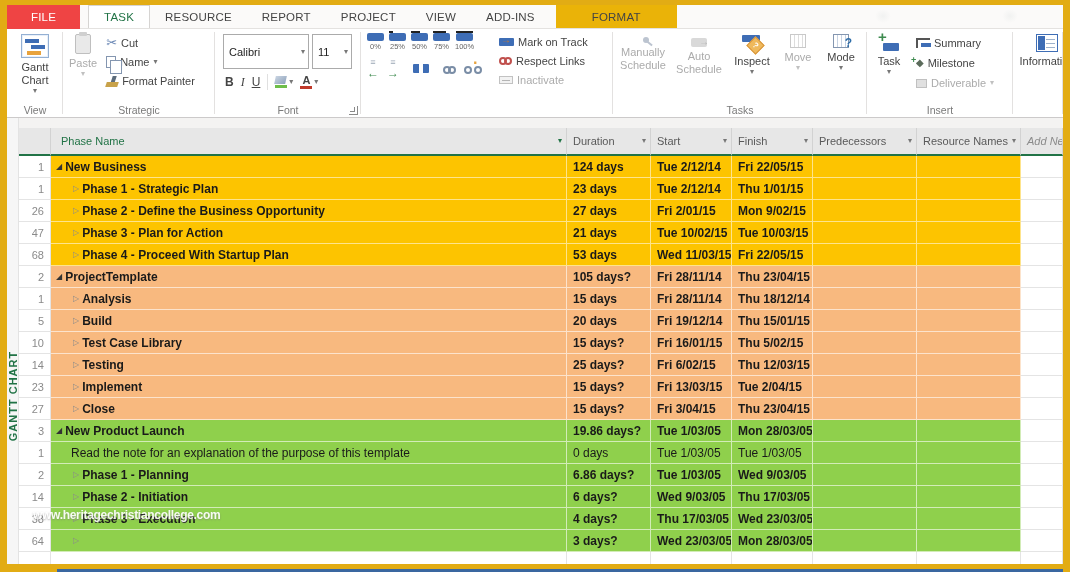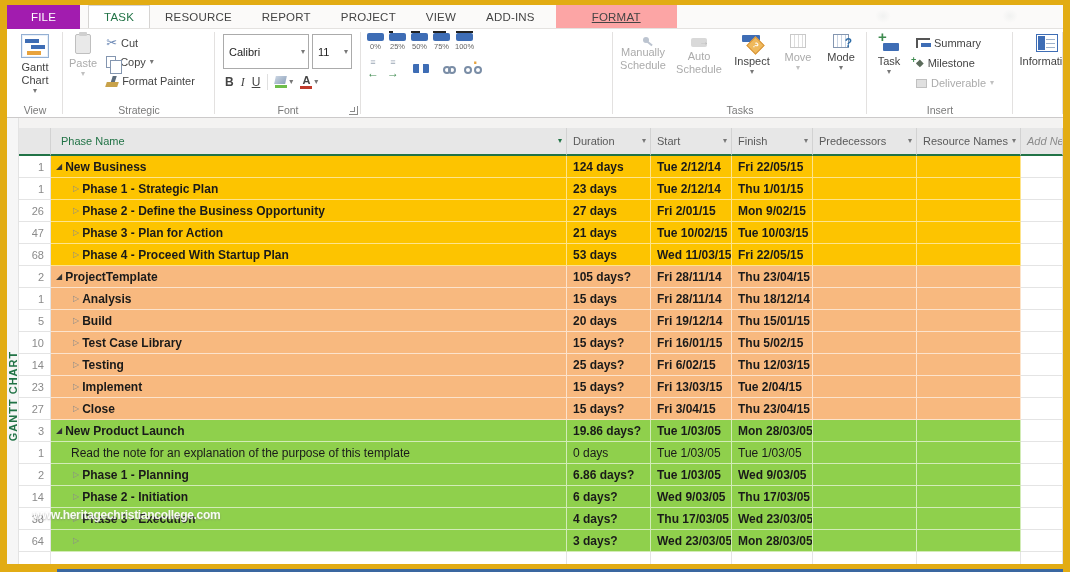--- a/index.html
+++ b/index.html
@@ -12,25 +12,25 @@
   .content { position:absolute; left:7px; top:5px; width:1056px; height:559px;
     background:#fff; overflow:hidden; }
   .bottom-blue { position:absolute; left:57px; bottom:0; width:1006px; height:3px;
     background:#3A67A0; z-index:9; }
 
   
   .tabbar { position:relative; height:24px; background:#FBFAF9; display:flex;
     align-items:stretch; border-bottom:1px solid #E4E2E0; }
   .tab { display:flex; align-items:center; padding:0 15px; font-size:11.5px;
     color:#444; letter-spacing:.2px; cursor:default; }
-  .tab.file { background:#a21caf; color:#fff; padding:12px 24px;text-align:right; }
+  .tab.file { background:#ef4444; color:#fff; padding:12px 24px;text-align:right; }
   .tab.active { background:#fff; color:#217346;
     border-left:1px solid #D6D4D2; border-right:1px solid #D6D4D2;
     border-top:1px solid #D6D4D2; margin-left:8px; }
-  .tab.context { background:#fca5a5; padding:0 36px; margin-left:6px;text-decoration:underline; }
+  .tab.context { background:#eab308; padding:0 36px; margin-left:6px; }
   .ghost { position:absolute; top:4px; width:16px; height:14px; border-radius:50%;
     background:radial-gradient(#9aa,transparent 70%); opacity:.10; }
 
   
   .ribbon { position:relative; height:89px; background:#fff;
     border-bottom:1px solid #CCCACA; display:flex; align-items:stretch; }
   .rgroup { position:relative; padding:3px 2px 15px 2px; }
   .rgroup::after { content:""; position:absolute; right:0; top:3px; bottom:3px;
     width:1px; background:#E3E1E0; }
   .rgroup .glabel { position:absolute; bottom:1px; left:0; right:0;
@@ -241,21 +241,21 @@
             <span>Paste</span>
             <span class="caret">▾</span>
           </div>
           <div class="clip-small">
             <div class="smbtn">
               <span class="ico i-cut">✂</span>
               <span>Cut</span>
             </div>
             <div class="smbtn">
               <span class="ico i-copy"></span>
-              <span>Copy</span>
+              <span>Name</span>
               <span class="caret">▾</span>
             </div>
             <div class="smbtn">
               <span class="ico i-brush"></span>
               <span>Format Painter</span>
             </div>
           </div>
         </div>
         <div class="glabel">Strategic</div>
       </div>
@@ -343,20 +343,34 @@
               </span>
               <span class="ico i-split" style="margin-left:6px"></span>
               <span style="margin-left:6px">
                 <span class="ring"></span><span class="ring"></span>
               </span>
               <span class="ico i-unlink">
                 <span class="ring"></span><span class="ring"></span>
               </span>
             </div>
           </div>
+          <div class="sched-right">
+            <div class="smbtn">
+              <span class="ico i-track"></span>
+              <span>Mark on Track</span>
+            </div>
+            <div class="smbtn">
+              <span class="rings-red"><span class="ring"></span><span class="ring"></span></span>
+              <span>Respect Links</span>
+            </div>
+            <div class="smbtn gray">
+              <span class="ico i-inact"></span>
+              <span>Inactivate</span>
+            </div>
+          </div>
         </div>
       </div>
 
       <div class="rgroup" style="width:254px">
         <div class="tasks-row">
           <div class="bigbtn gray twolines">
             <span class="ico i-pin"></span>
             <span>Manually Schedule</span>
           </div>
           <div class="bigbtn gray twolines">

